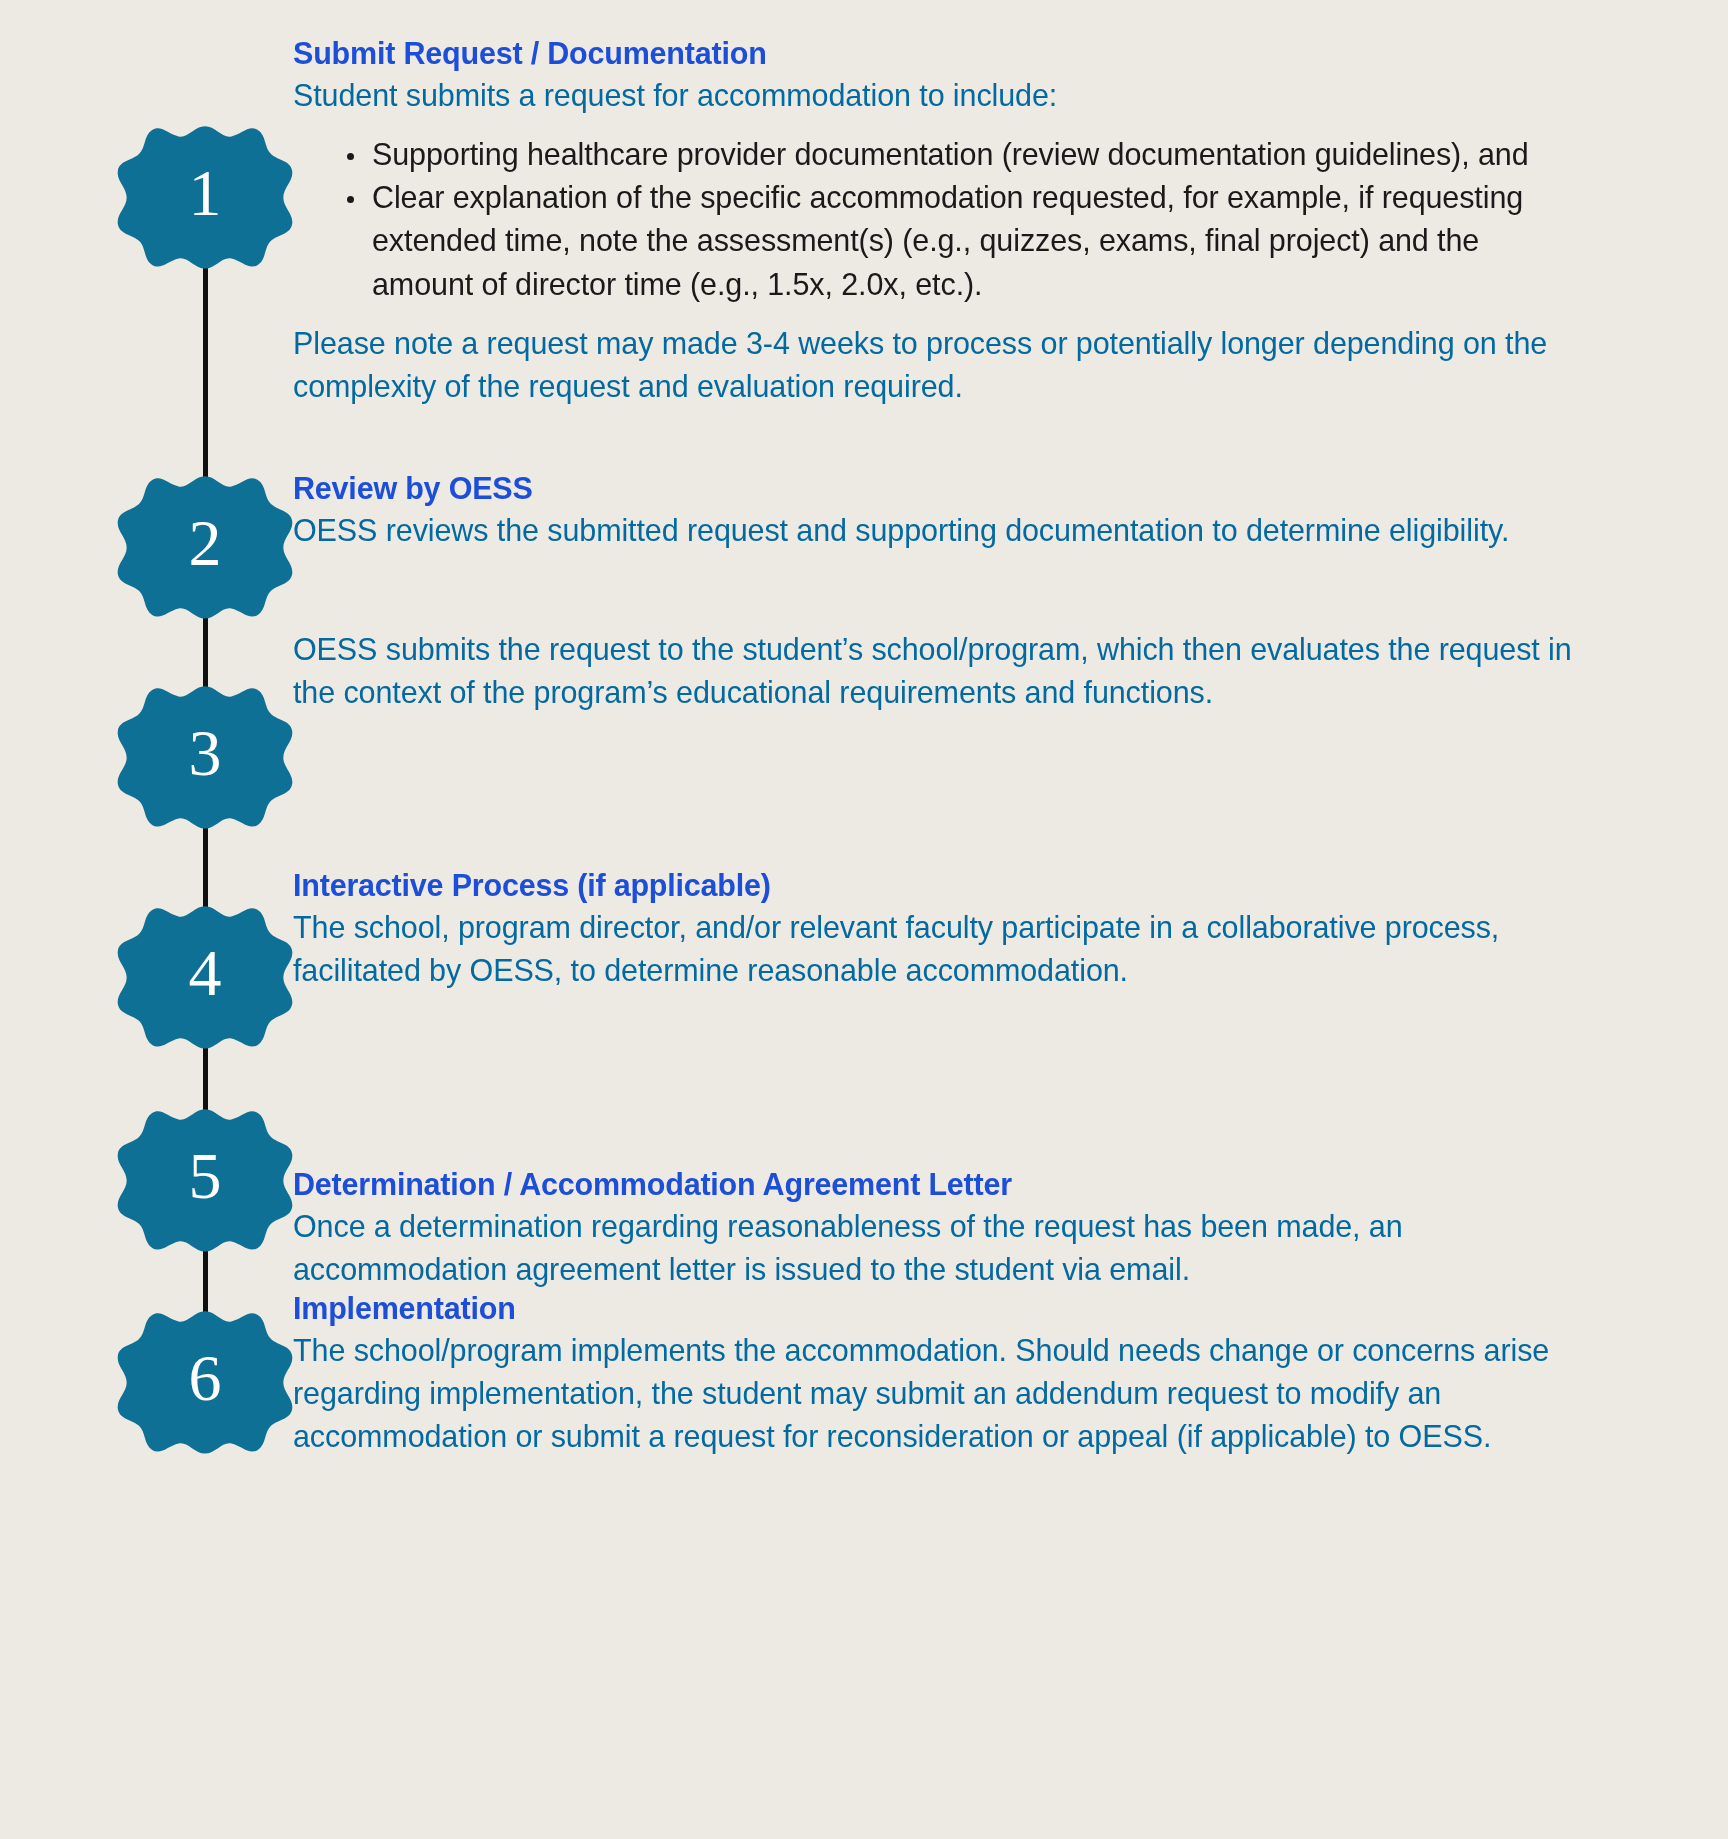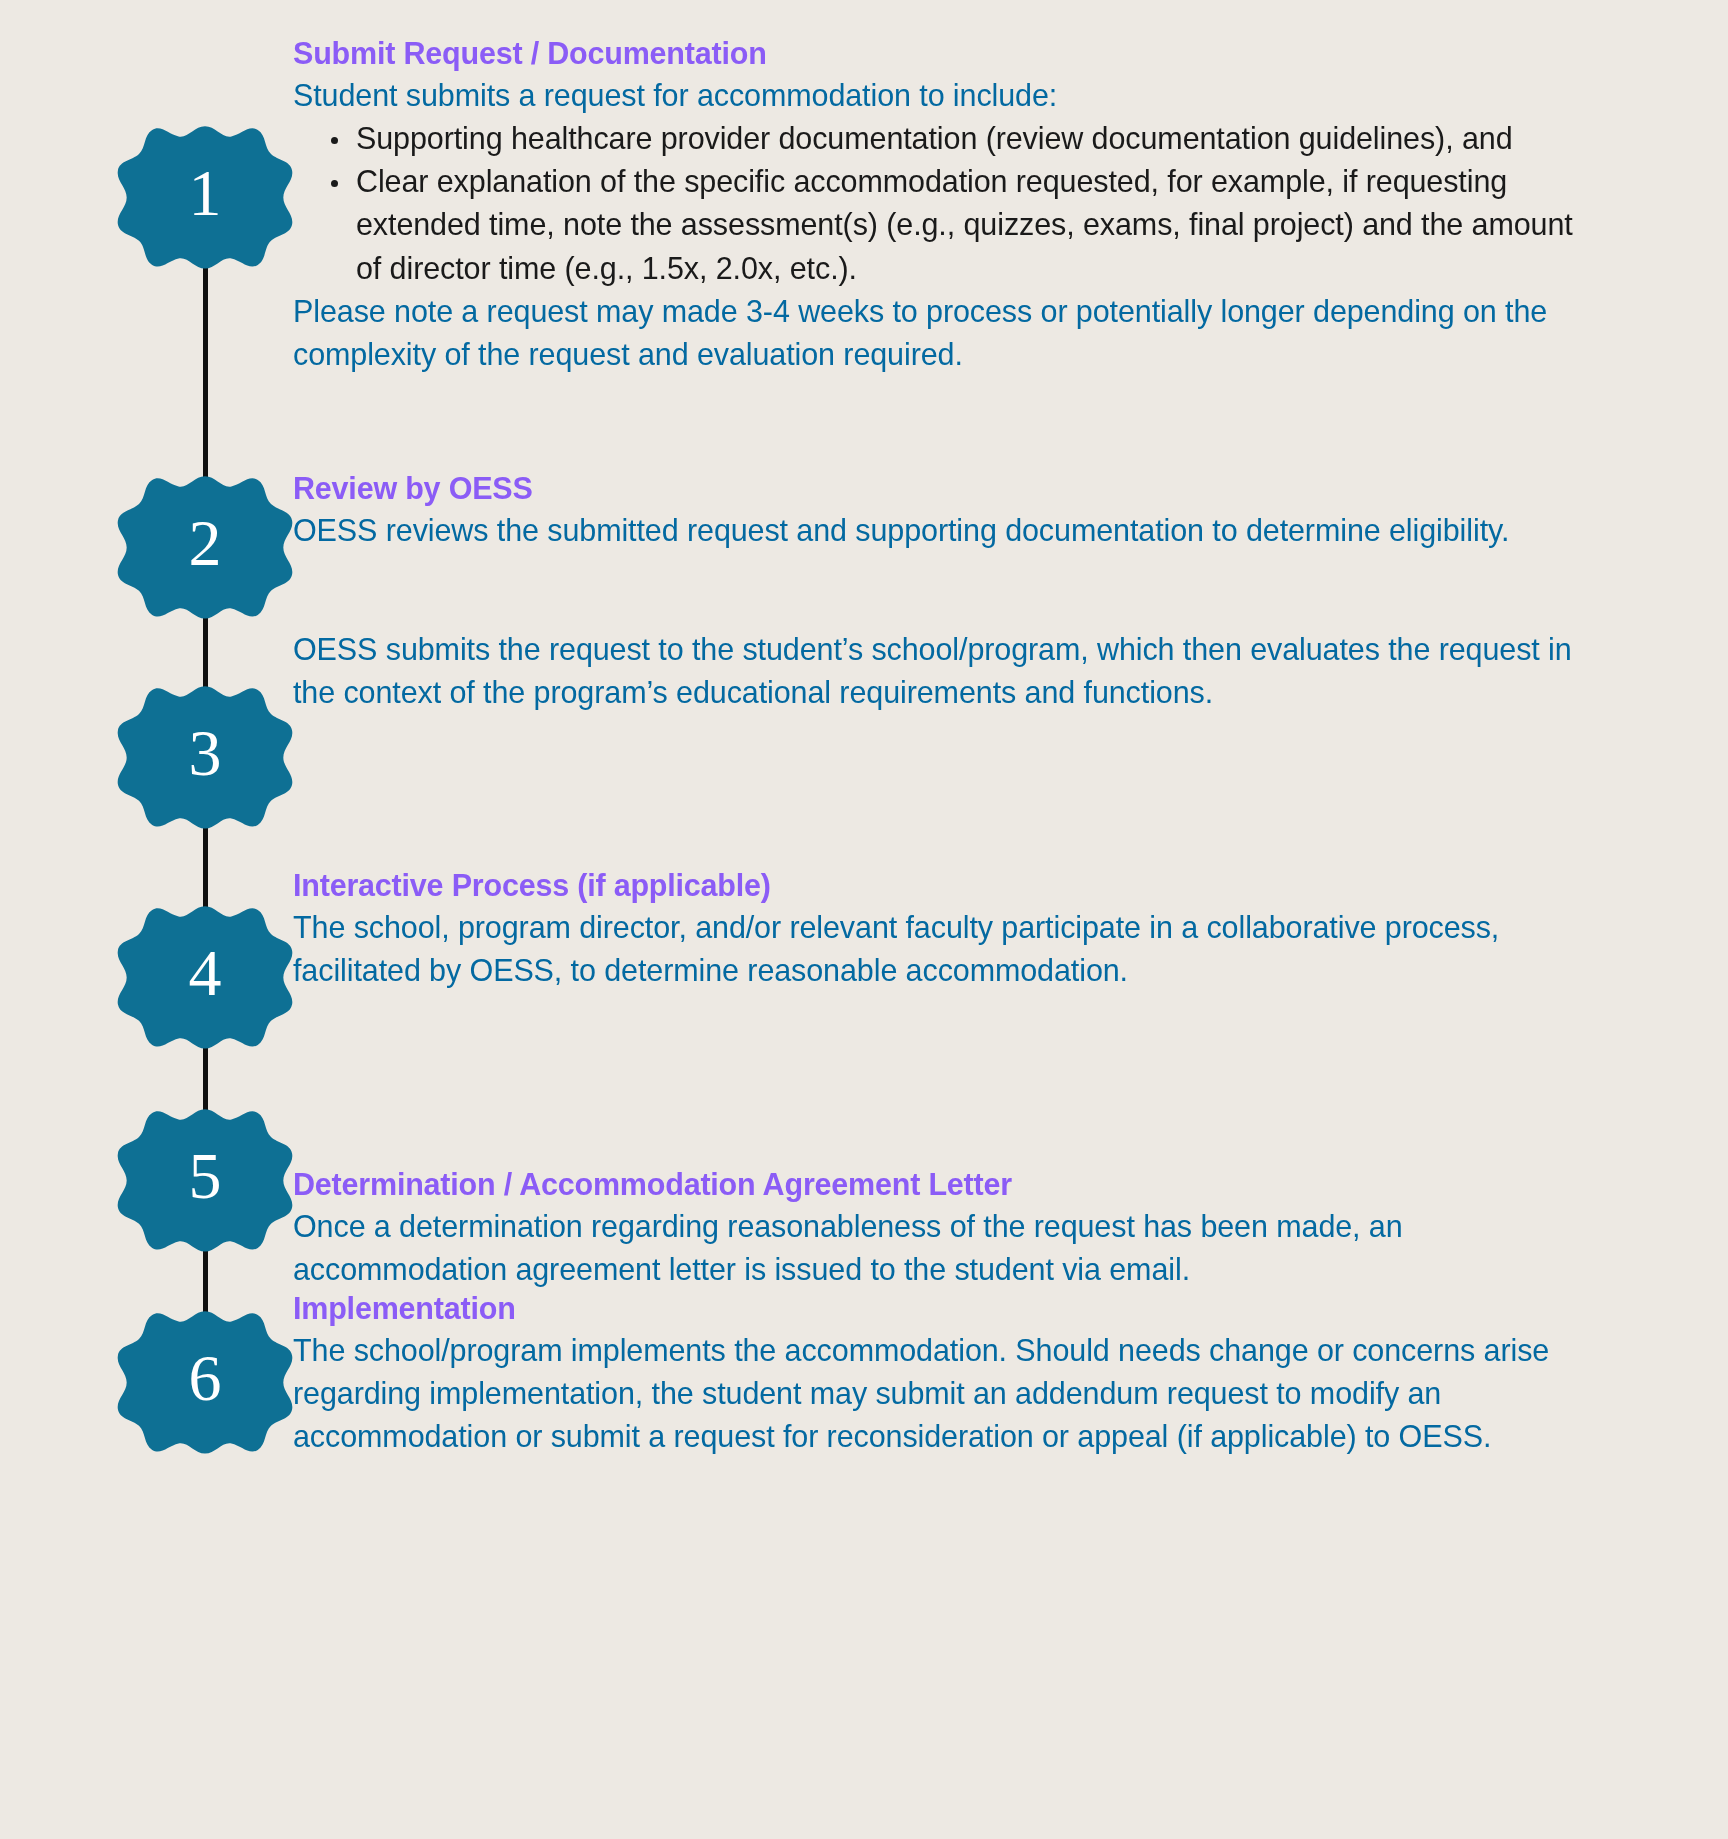--- a/index.html
+++ b/index.html
@@ -85,39 +85,39 @@
     position: absolute;
     left: 293px;
     width: 1300px;
   }
 
   .step-title {
     font-family: "Liberation Sans", sans-serif;
     font-weight: bold;
     font-size: 30.5px;
     line-height: 1.33;
-    color: #8b5cf6;
+    color: #1d4ed8;
     letter-spacing: -0.2px;
     white-space: nowrap;
   }
 
   .step-text {
     font-family: "Liberation Sans", sans-serif;
     font-weight: normal;
     font-size: 30.5px;
     line-height: 1.42;
     color: #0369a1;
     letter-spacing: -0.1px;
   }
 
   .step-text b { font-weight: normal; }
 
   ul.blist {
     list-style: none;
-    margin: 0;
+    margin: 16px;
     padding: 0;
   }
 
   ul.blist > li {
     position: relative;
     padding-left: 63px;
     font-family: "Liberation Sans", sans-serif;
     font-size: 30.5px;
     line-height: 1.42;
     letter-spacing: -0.1px;

